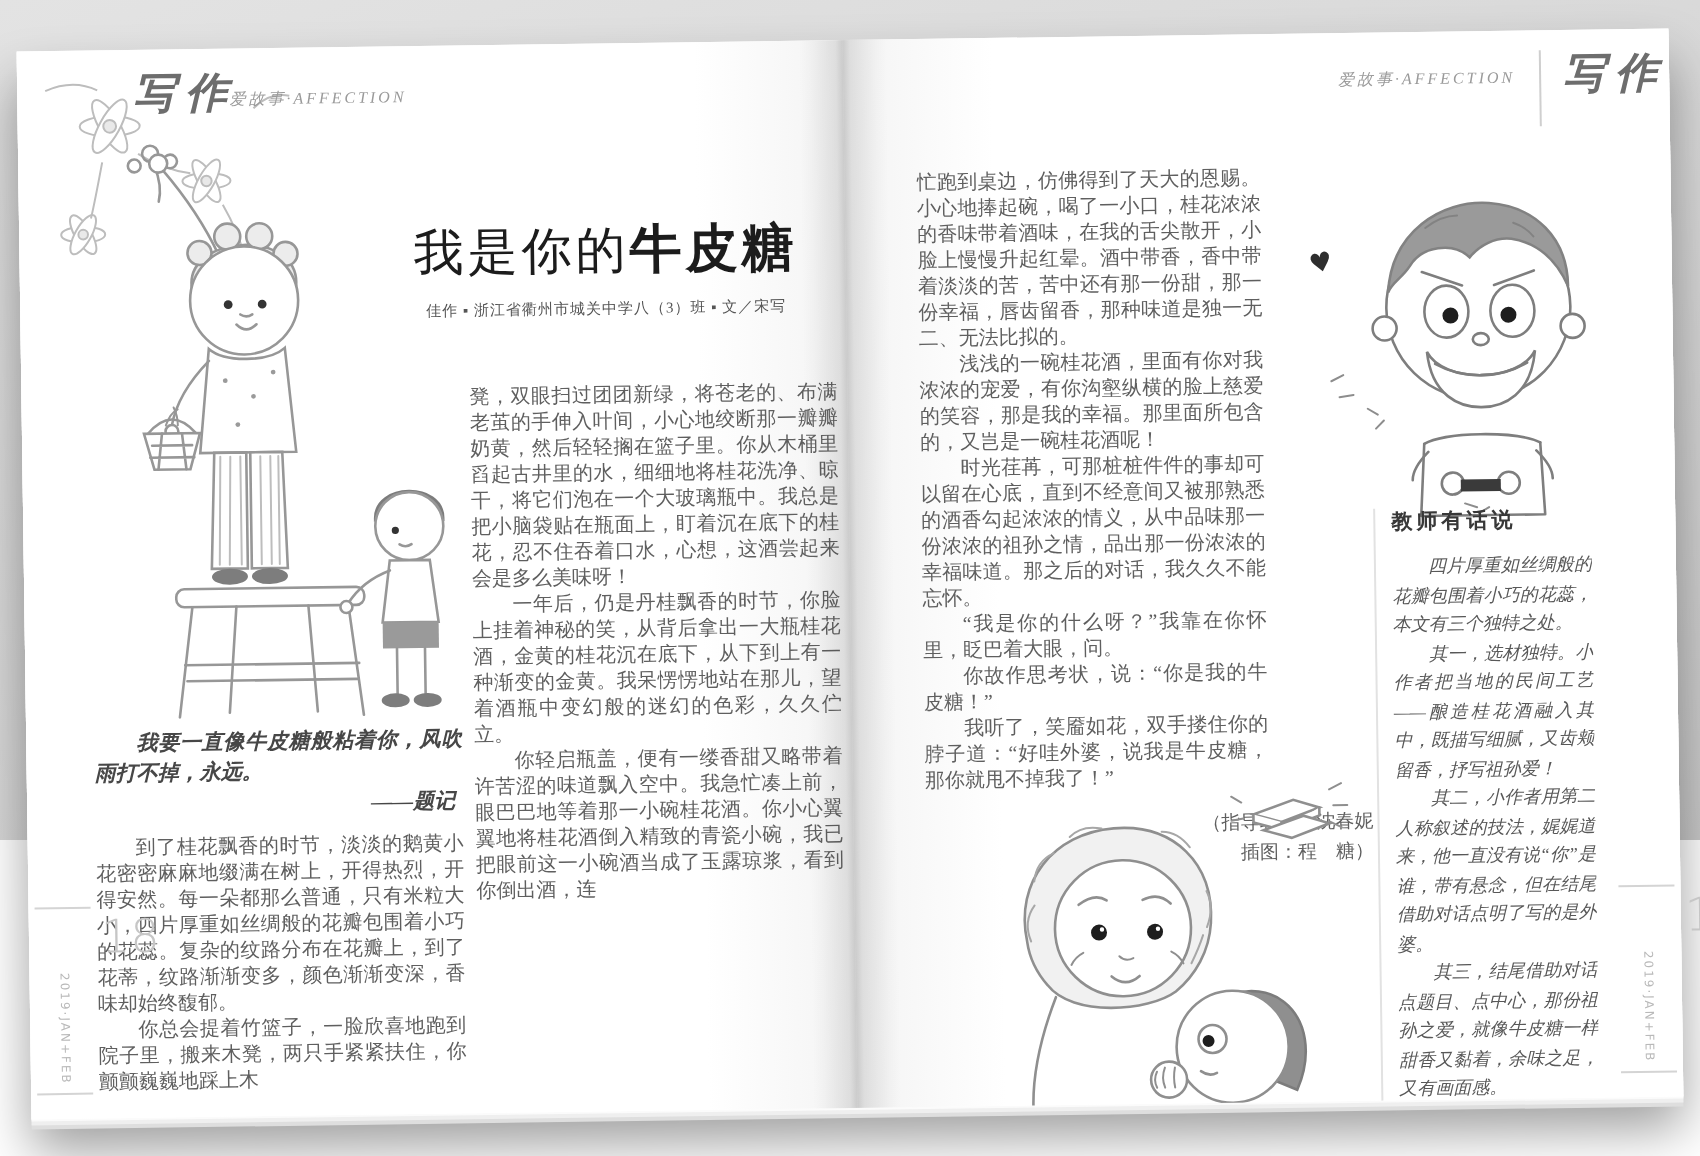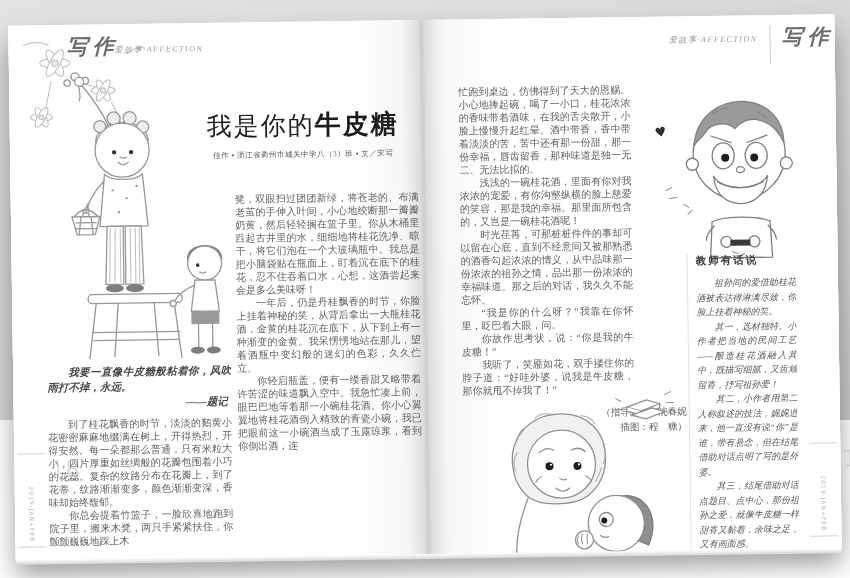--- a/index.html
+++ b/index.html
@@ -206,21 +206,21 @@
           <circle cx="64" cy="172" r="5.5" fill="#fff"></circle>
           <circle cx="92" cy="172" r="5.5" fill="#fff"></circle>
           <path d="M68,170 L88,170 L88,176 L68,176 Z" fill="#3a3a3a" stroke="none"></path>
           <path d="M4,120 l6,-3 M8,128 l7,-1 M22,134 l5,3 M30,140 l-4,4" stroke="#8d8d8d" stroke-width="1"></path>
           <path d="M70,182 l6,2 M82,184 l-5,3" stroke="#8d8d8d" stroke-width="1"></path>
         </g>
       </svg>
 
       <div class="abs teacher-box" style="left:262px;top:238px;width:100px;height:296px;">
         <h4>教师有话说</h4>
-        <p>祖孙间的爱借助桂花酒被表达得淋漓尽致，你脸上挂着神秘的笑。</p>
+        <p>四片厚重如丝绸般的花瓣包围着小巧的花蕊，本文有三个独特之处。</p>
         <p>其一，选材独特。小作者把当地的民间工艺——酿造桂花酒融入其中，既描写细腻，又齿颊留香，抒写祖孙爱！</p>
         <p>其二，小作者用第二人称叙述的技法，娓娓道来，他一直没有说“你”是谁，带有悬念，但在结尾借助对话点明了写的是外婆。</p>
         <p>其三，结尾借助对话点题目、点中心，那份祖孙之爱，就像牛皮糖一样甜香又黏着，余味之足，又有画面感。</p>
 
       </div>
 
       <svg class="abs" style="left:72px;top:372px;" width="182" height="162" viewBox="0 0 182 162">
         <g stroke="#8f8f8f" stroke-width="1.3" fill="none" stroke-linecap="round">
           <g transform="translate(128,2)">
             <path d="M0,16 L20,9 L33,13 L14,20 Z" fill="#fff"></path>

